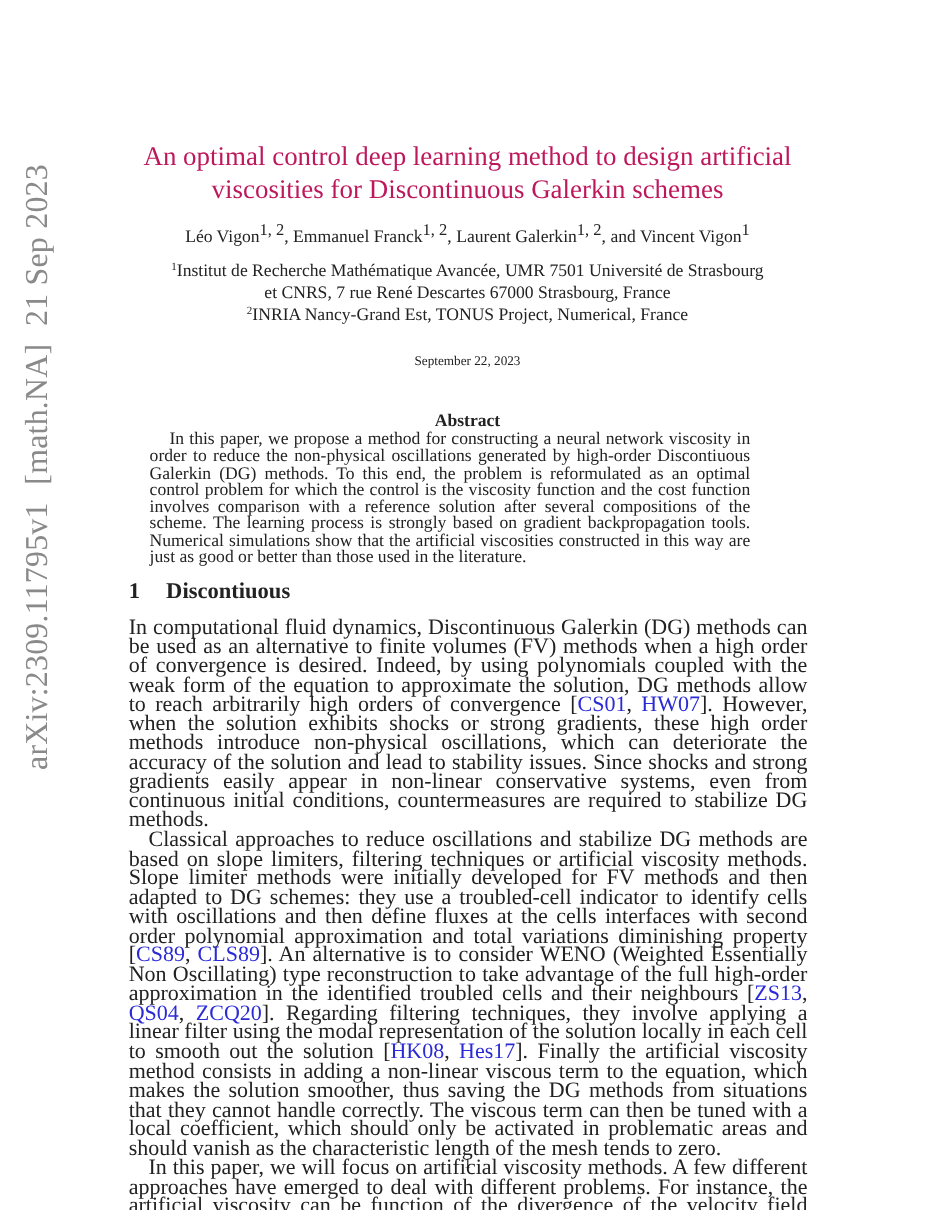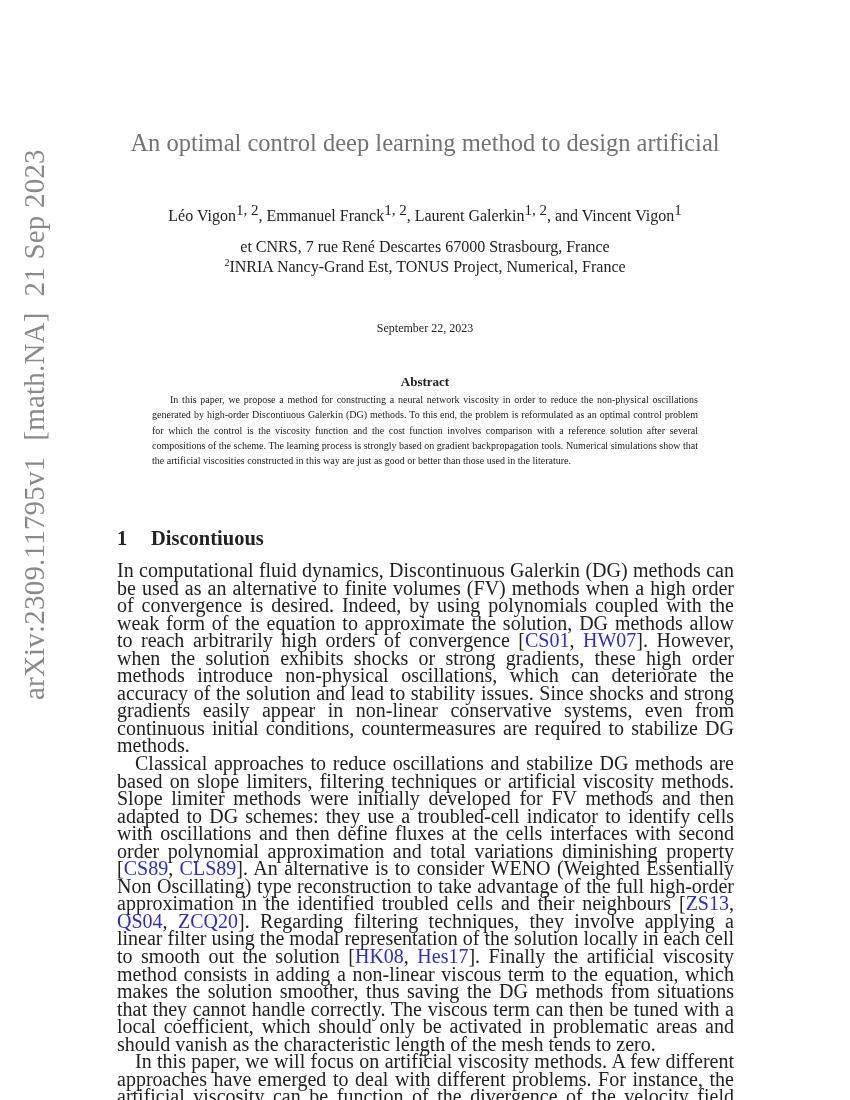--- a/index.html
+++ b/index.html
@@ -13,46 +13,46 @@
       position: absolute; left: 18px; top: 700px;
       transform-origin: 0 0; transform: rotate(-90deg);
       font-family: "Liberation Serif", serif;
       font-size: 29px; color: #8a8a8a; white-space: nowrap; letter-spacing: 0.2px;
       width: 460px;
     }
     .arxiv-stamp span { margin-right: 16px; }
     .title {
       position: absolute; left: 110px; width: 630px; top: 128px;
       text-align: center; font-family: "Liberation Serif", serif;
-      font-size: 24.5px; line-height: 30px; color: #737373;
+      font-size: 24.5px; line-height: 30px; color: #be185d;
     }
     .authors {
       position: absolute; left: 110px; width: 630px; top: 206px;
       text-align: center; font-family: "Liberation Serif", serif;
       font-size: 16px; line-height: 20px;
     }
     .authors sup { font-size: 15px; vertical-align: 6px; line-height: 0; }
     .affils {
       position: absolute; left: 110px; width: 630px; top: 237px;
       text-align: center; font-family: "Liberation Serif", serif;
       font-size: 16px; line-height: 20px;
     }
     .affils sup { font-size: 10px; vertical-align: 6px; line-height: 0; }
     .date {
       position: absolute; left: 110px; width: 630px; top: 321px;
       text-align: center; font-family: "Liberation Serif", serif; font-size: 12px;
     }
     .abstract-heading {
       position: absolute; left: 110px; width: 630px; top: 374px;
       text-align: center; font-family: "Liberation Serif", serif;
-      font-weight: bold; font-size: 13px;
+      font-weight: bold; font-size: 16px;
     }
     .abstract-body {
-      position: absolute; left: 152px; width: 546px; top: 392px;
-      font-family: "Liberation Serif", serif; font-size: 10px; line-height: 15.3px;
+      position: absolute; left: 136px; width: 546px; top: 392px;
+      font-family: "Liberation Serif", serif; font-size: 16px; line-height: 15.3px;
       text-align: justify; text-indent: 18px;
     }
     .section-heading {
       position: absolute; left: 117px; top: 527px;
       font-family: "Liberation Serif", serif; font-weight: bold; font-size: 20.5px;
     }
     .section-heading .num { display: inline-block; width: 34px; }
     .body-text {
       position: absolute; left: 117px; width: 617px; top: 562px;
       font-family: "Liberation Serif", serif; font-size: 20px; line-height: 17.55px;
@@ -70,27 +70,29 @@
 <body>
 
 <div class="page">
 
   <div class="arxiv-stamp">
     <span>arXiv:2309.11795v1</span><span>[math.NA]</span><span>21 Sep 2023</span>
   </div>
 
   <div class="title">
     <div>An optimal control deep learning method to design artificial</div>
+    <div>viscosities for Discontinuous Galerkin schemes</div>
   </div>
 
   <div class="authors">
     <span><span>Léo Vigon</span><sup>1, 2</sup><span>, </span></span><span><span>Emmanuel Franck</span><sup>1, 2</sup><span>, </span></span><span><span>Laurent Galerkin</span><sup>1, 2</sup><span>, and </span></span><span><span>Vincent Vigon</span><sup>1</sup></span>
   </div>
 
   <div class="affils">
+    <div><sup>1</sup><span>Institut de Recherche Mathématique Avancée, UMR 7501 Université de Strasbourg</span></div>
     <div>et CNRS, 7 rue René Descartes 67000 Strasbourg, France</div>
     <div><sup>2</sup><span>INRIA Nancy-Grand Est, TONUS Project, Numerical, France</span></div>
   </div>
 
   <div class="date">September 22, 2023</div>
 
   <div class="abstract-heading">Abstract</div>
   <div class="abstract-body">In this paper, we propose a method for constructing a neural network viscosity in order to reduce the non-physical oscillations generated by high-order Discontiuous Galerkin (DG) methods. To this end, the problem is reformulated as an optimal control problem for which the control is the viscosity function and the cost function involves comparison with a reference solution after several compositions of the scheme. The learning process is strongly based on gradient backpropagation tools. Numerical simulations show that the artificial viscosities constructed in this way are just as good or better than those used in the literature.</div>
 
   <div class="section-heading">

